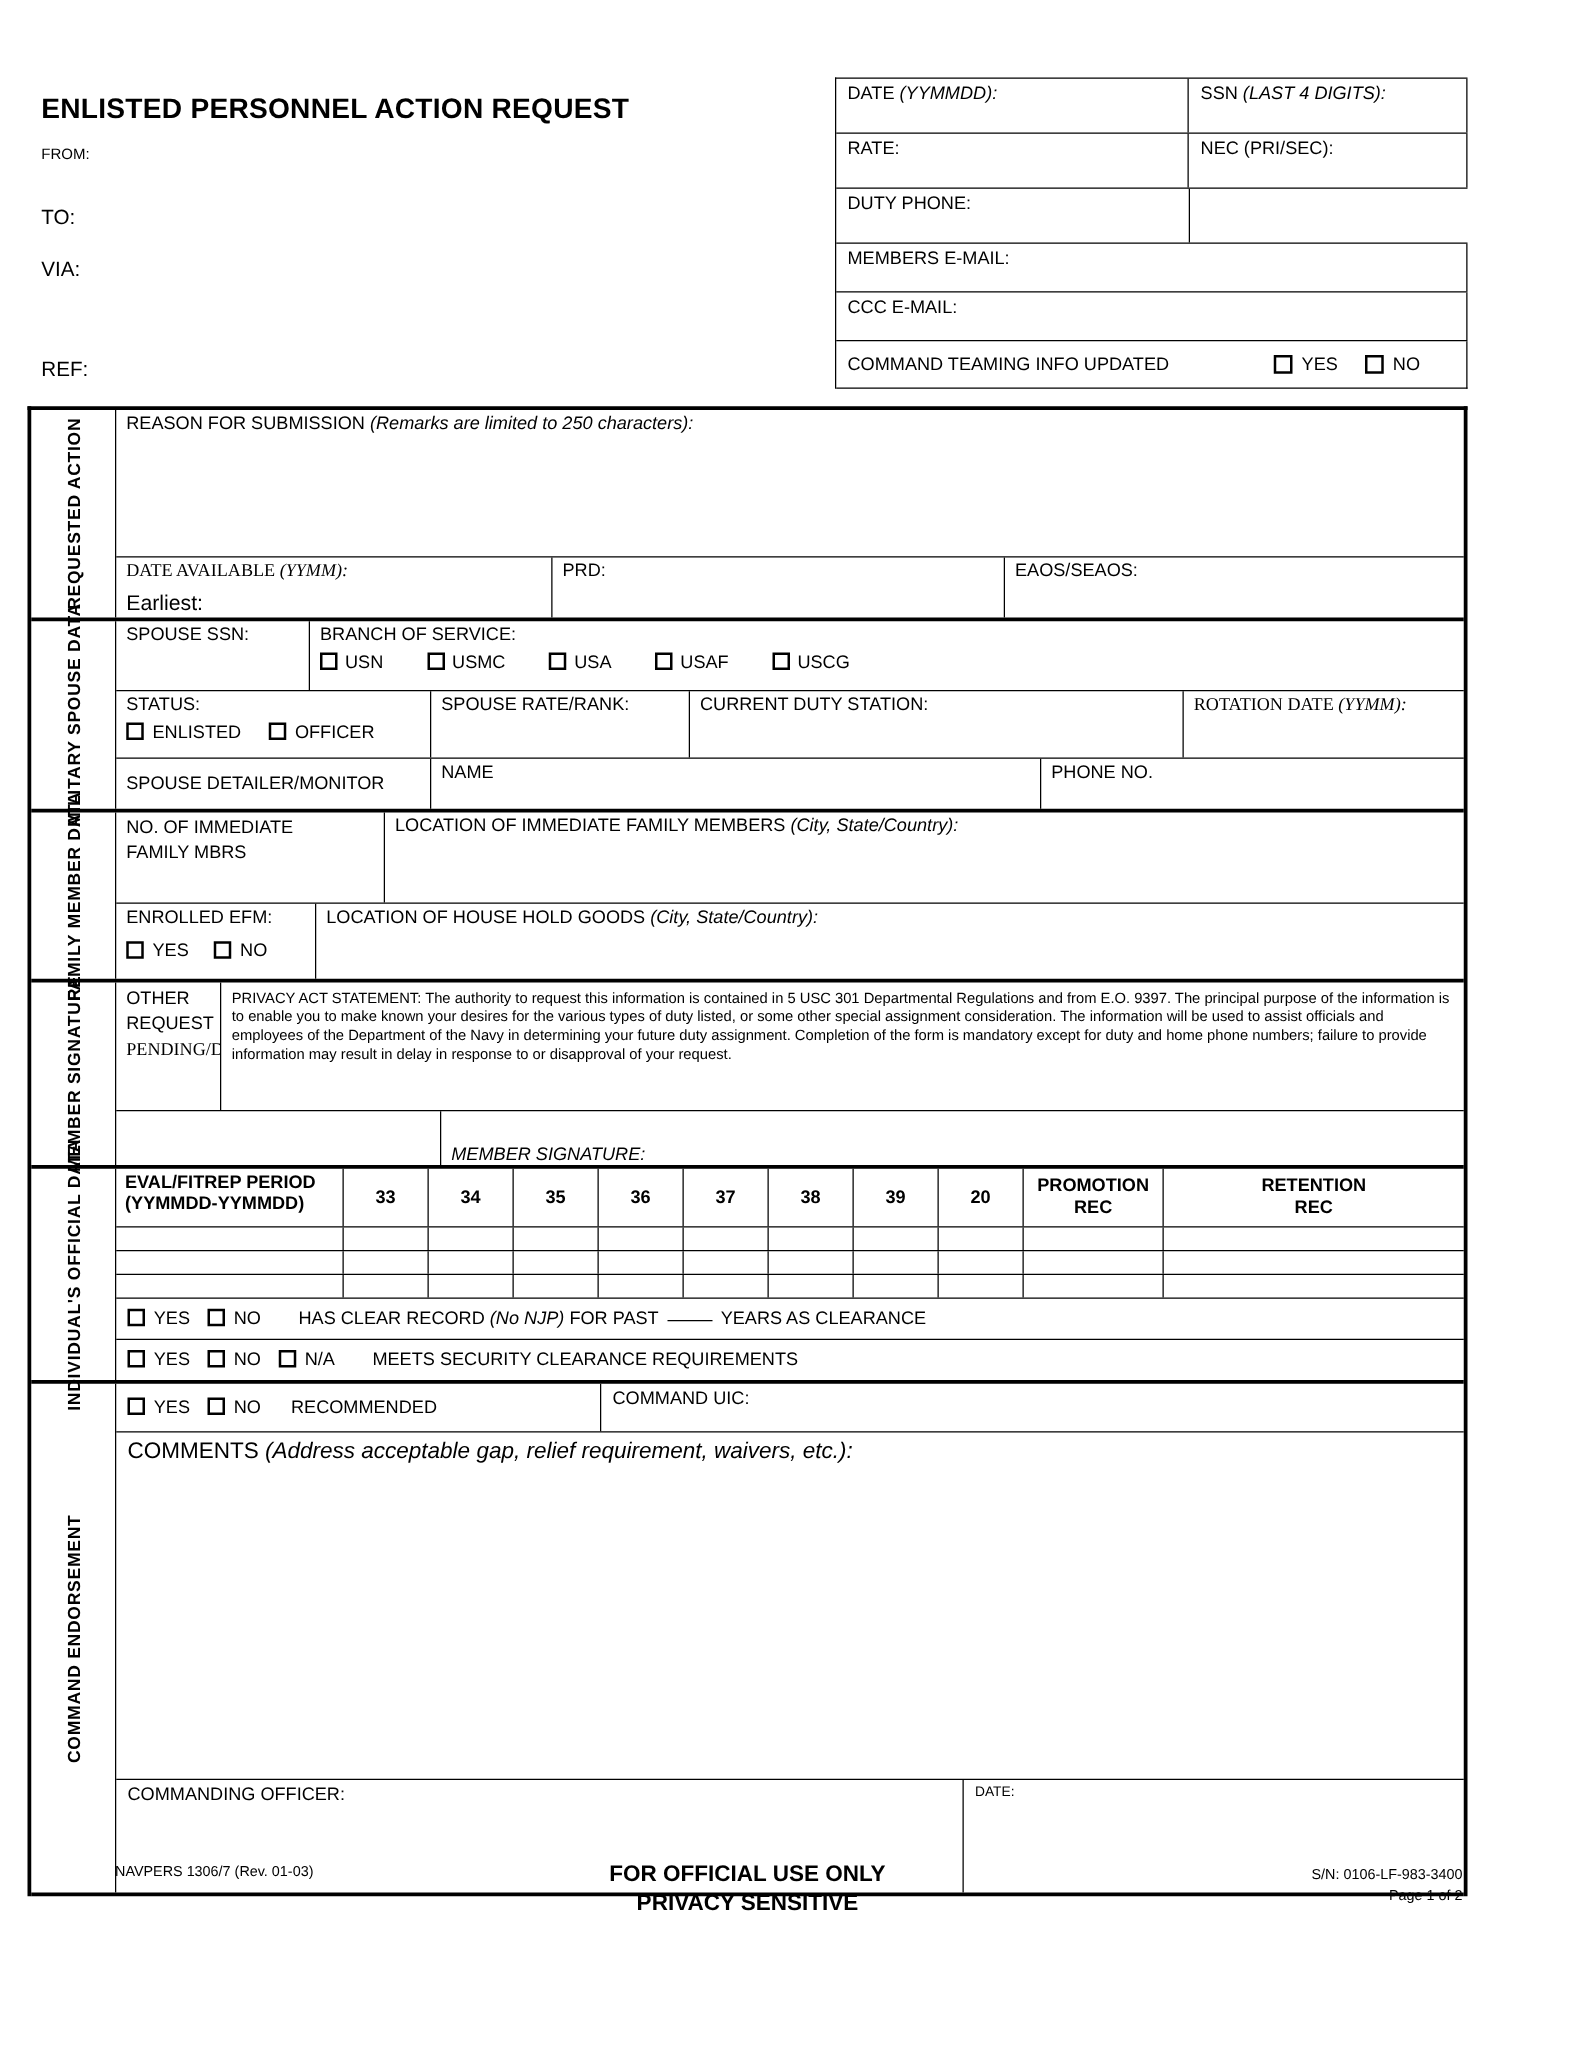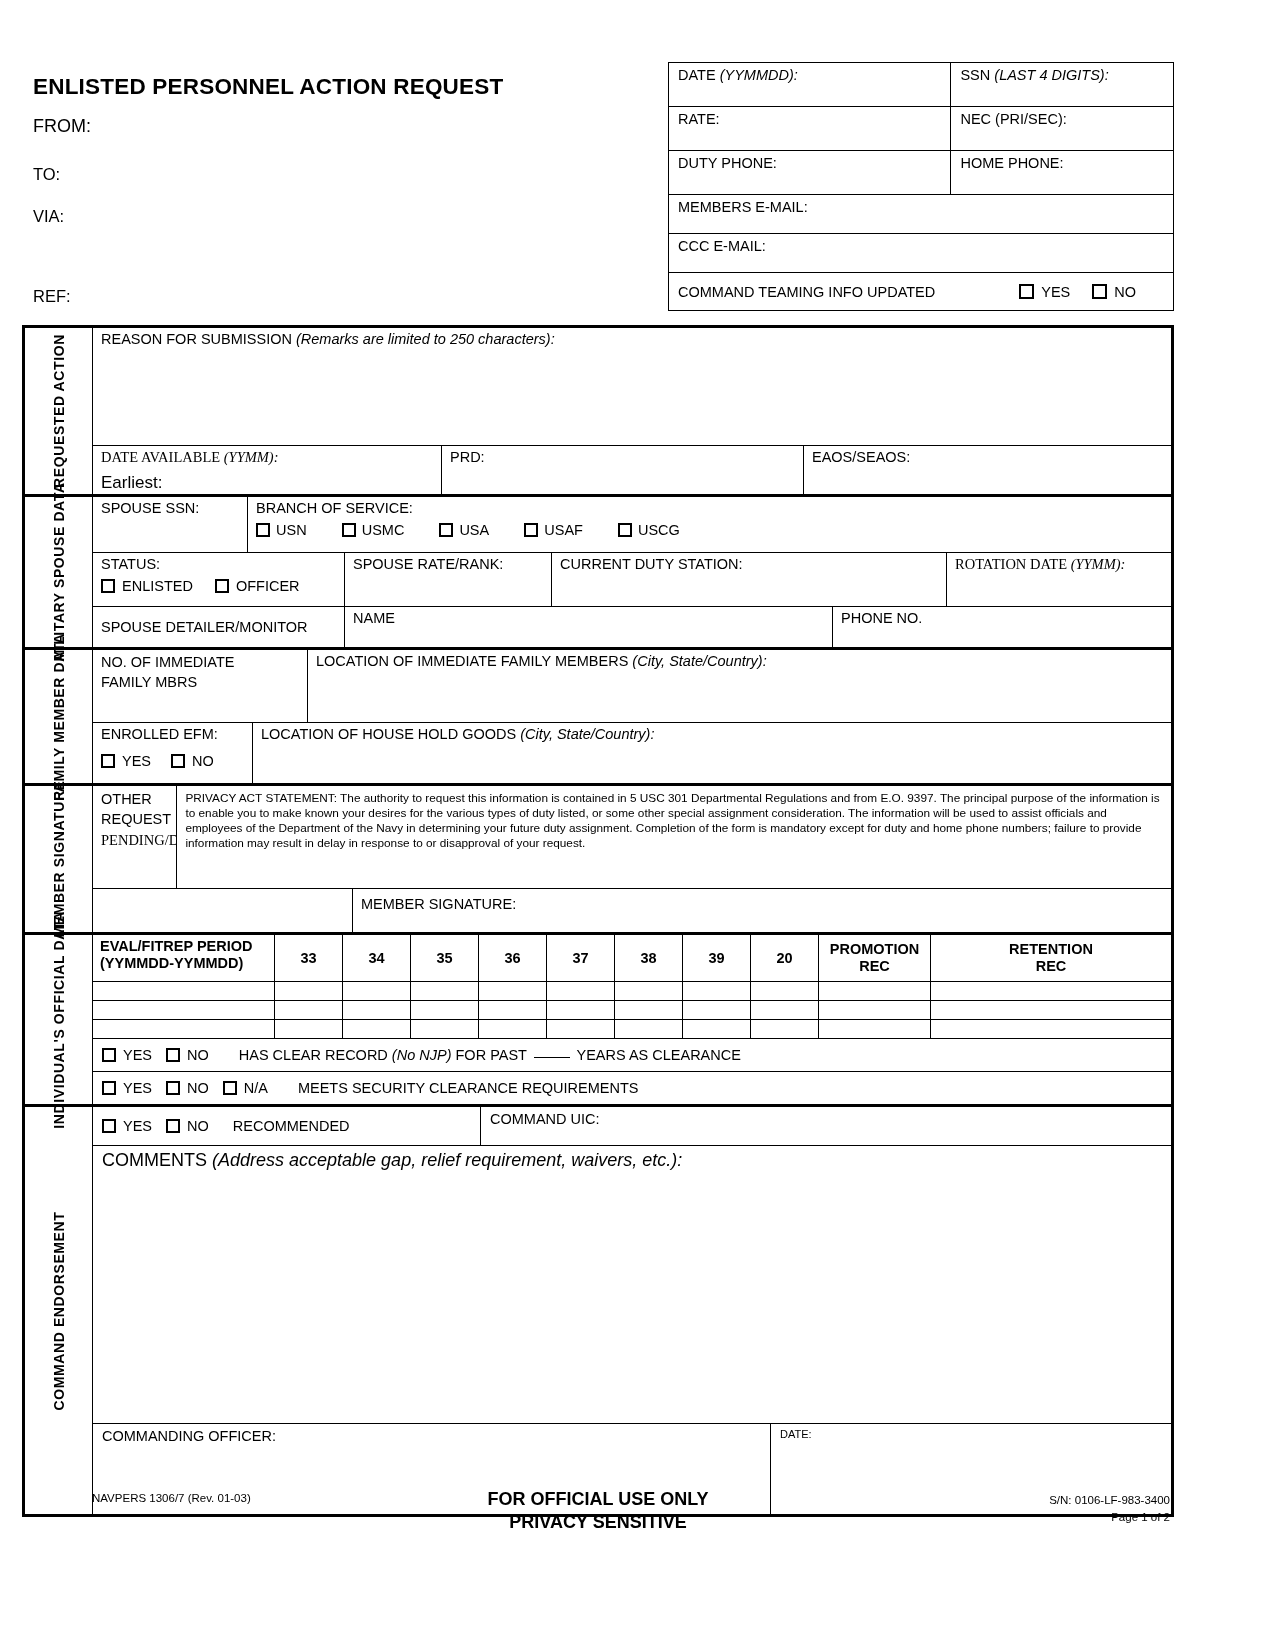--- a/index.html
+++ b/index.html
@@ -30,21 +30,21 @@
     height: 325px;
   }
   .form-title {
     position: absolute;
     left: 33px; top: 74px;
     font-size: 22.5px;
     font-weight: bold;
     letter-spacing: 0.2px;
     white-space: nowrap;
   }
-  .lbl-from { position: absolute; left: 33px; top: 116px; font-size: 18px; }
+  .lbl-from { position: absolute; left: 33px; top: 116px; font-size: 12px; }
   .lbl-to   { position: absolute; left: 33px; top: 165px; font-size: 16.5px; }
   .lbl-via  { position: absolute; left: 33px; top: 207px; font-size: 16.5px; }
   .lbl-ref  { position: absolute; left: 33px; top: 287px; font-size: 16.5px; }
 
   
   .hdr-grid {
     position: absolute;
     left: 668px; top: 62px;
     width: 506px;
     border-left: 1.6px solid #000;
@@ -185,21 +185,21 @@
 
   
   .ms-r1 .c1 { width: 260px; height: 102px; line-height: 1.4; }
   .ms-r1 .c2 { flex: 1 1 auto; height: 102px; padding: 5px 6px 0 8px; }
   .privacy {
     font-size: 11.8px;
     line-height: 1.28;
     text-align: left;
   }
   .ms-r2 .c1 { width: 260px; height: 43px; }
-  .ms-r2 .c2 { flex: 1 1 auto; height: 43px; display: flex; align-items: flex-end; padding-bottom: 20px; }
+  .ms-r2 .c2 { flex: 1 1 auto; height: 43px; display: flex; align-items: flex-end; padding-bottom: 0; font-style: italic; }
 
   
   .iod-head { display: flex; box-sizing: border-box; }
   .iod-head .hc {
     box-sizing: border-box;
     border-right: 1.6px solid #000;
     font-size: 14.5px;
     font-weight: bold;
     text-align: center;
     height: 46px;
@@ -319,21 +319,20 @@
         </div>
       </div>
 
       <div class="hdr-row">
         <div class="hdr-cell w-left">RATE:</div>
         <div class="hdr-cell w-right">NEC (PRI/SEC):</div>
       </div>
 
       <div class="hdr-row">
         <div class="hdr-cell w-left">DUTY PHONE:</div>
-        <div class="hdr-cell w-right">HOME PHONE:</div>
       </div>
 
       <div class="hdr-row">
         <div class="hdr-cell w-full tall">MEMBERS E-MAIL:</div>
       </div>
 
       <div class="hdr-row">
         <div class="hdr-cell w-full tall">CCC E-MAIL:</div>
       </div>
 

